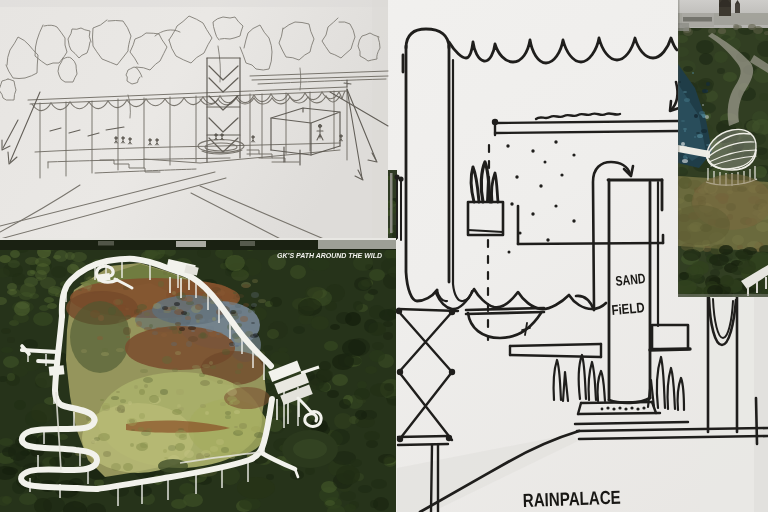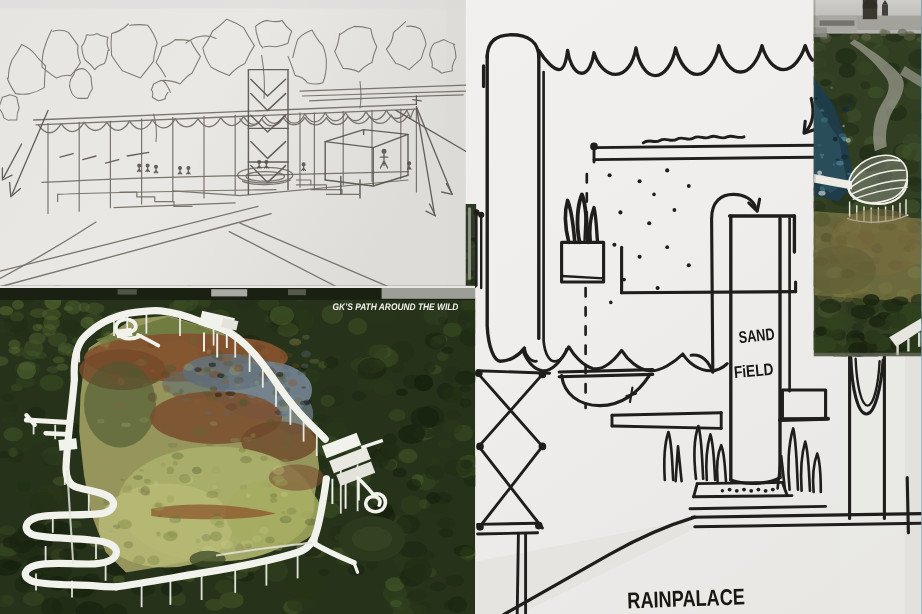--- a/index.html
+++ b/index.html
@@ -1,15 +1,15 @@
 <!DOCTYPE html>
 <html><head><meta charset="utf-8"><style>
 html,body{margin:0;padding:0;}
 body{width:768px;height:512px;overflow:hidden;font-family:"Liberation Sans",sans-serif;}
-#stage{position:relative;width:768px;height:512px;background:#0369a1;}
+#stage{position:relative;width:768px;height:512px;background:#4d7c0f;}
 svg{position:absolute;top:0;left:0;display:block;}
 </style></head><body>
 <div id="stage">
 <svg width="768" height="512" viewBox="0 0 768 512">
 <defs>
 <linearGradient id="paperC" x1="0" y1="0" x2="1" y2="1">
 <stop offset="0" stop-color="#f3f2f0"></stop>
           <stop offset="0.55" stop-color="#efeeec"></stop>
           <stop offset="1" stop-color="#e8e6e3"></stop>
 </linearGradient>

